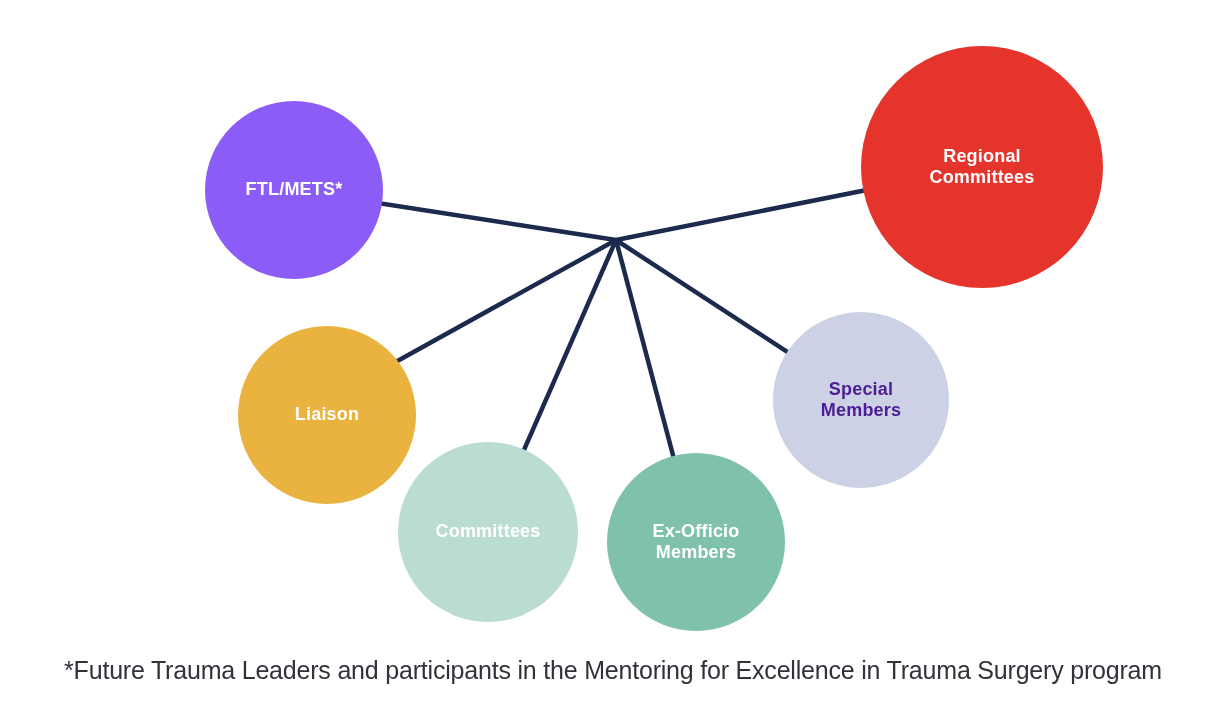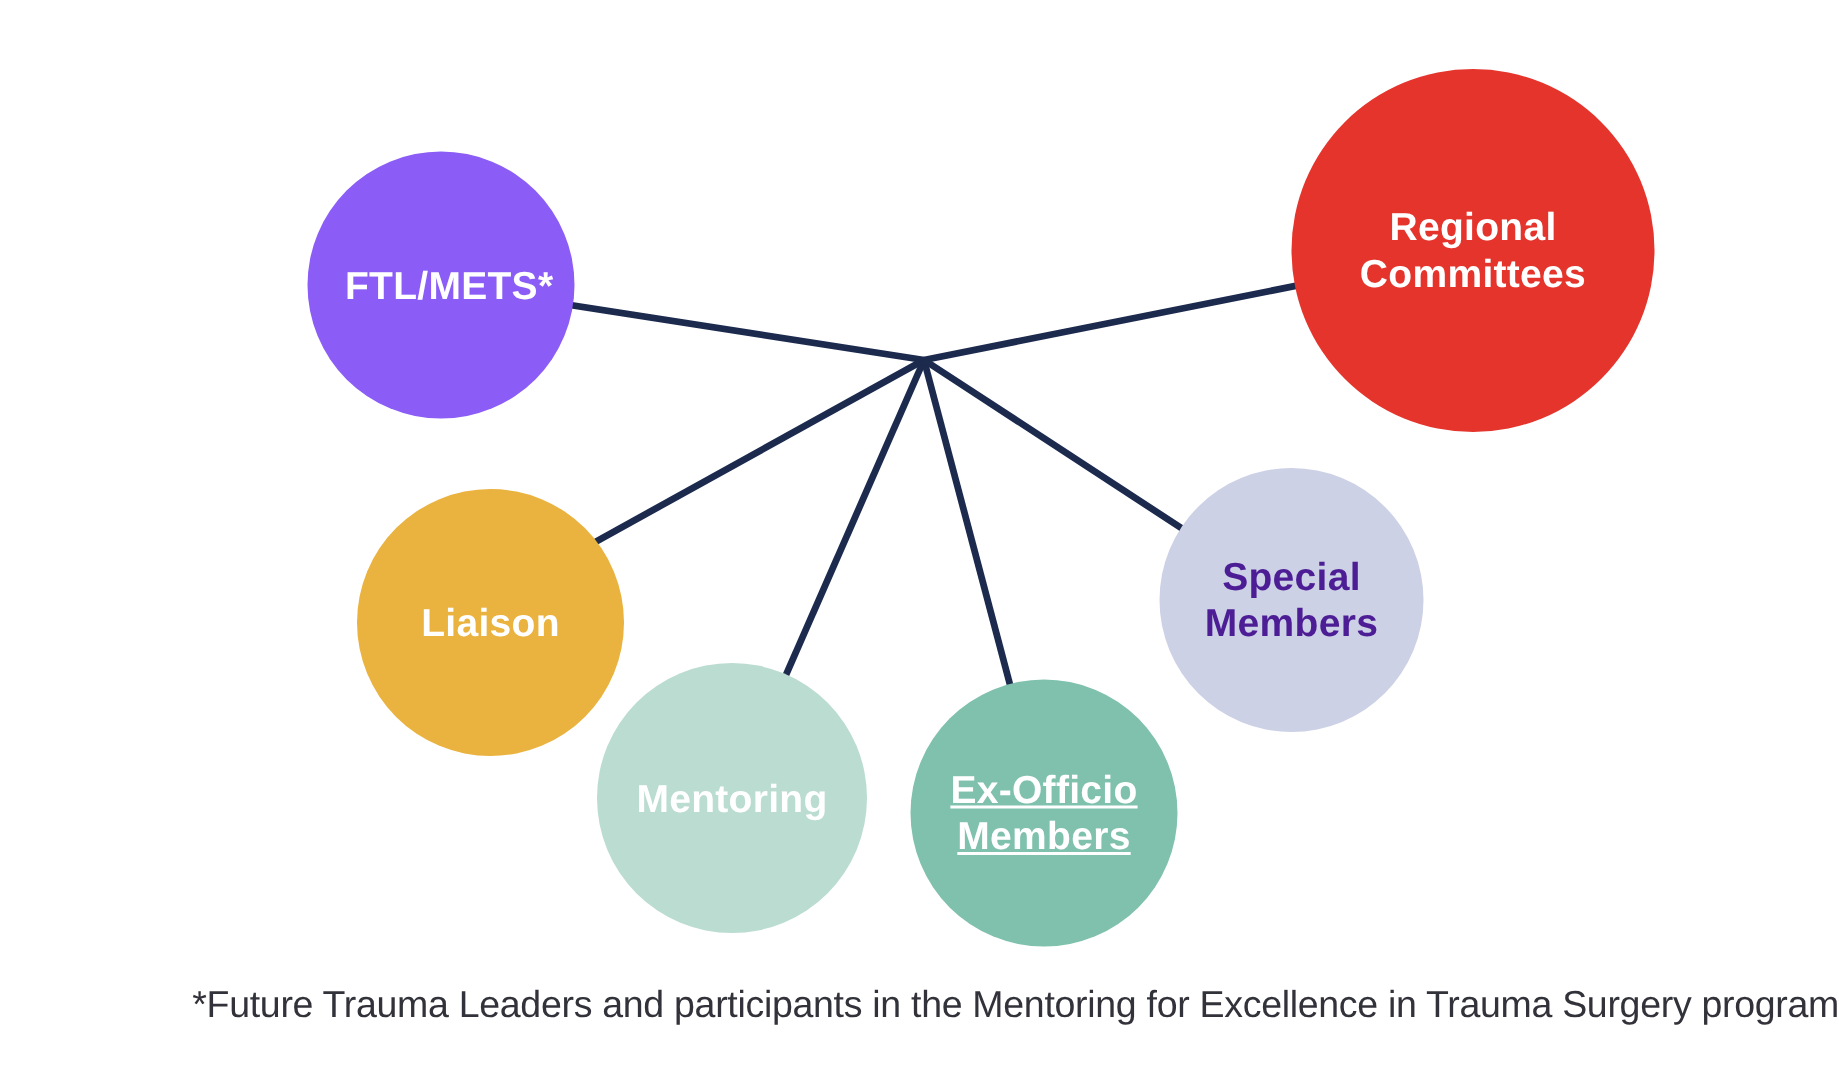--- a/index.html
+++ b/index.html
@@ -18,35 +18,35 @@
     height: 100%;
   }
   .node {
     position: absolute;
     border-radius: 50%;
     display: flex;
     align-items: center;
     justify-content: center;
     text-align: center;
     font-weight: 700;
-    font-size: 26px;
+    font-size: 18px;
     line-height: 1.18;
     letter-spacing: 0.2px;
   }
   .node--center { font-size: 25px; }
   .node-label {
     display: inline-block;
     max-width: 72%;
   }
   .footnote {
     position: absolute;
     left: 0;
     right: 0;
     top: 656px;
-    text-align: right;
+    text-align: center;
     font-size: 25px;
     font-weight: 400;
     color: #32323a;
     letter-spacing: -0.2px;
   }
 </style>
 </head>
 <body>
 
 <div class="canvas">
@@ -67,24 +67,24 @@
 
   <div class="node" style="left: 861px; top: 46px; height: 242px; width: 242px; background: rgb(228, 52, 44); color: rgb(255, 255, 255);">
     <span class="node-label">Regional Committees</span>
   </div>
 
   <div class="node" style="left: 238px; top: 326px; height: 178px; width: 178px; background: rgb(234, 178, 62); color: rgb(255, 255, 255);">
     <span class="node-label">Liaison</span>
   </div>
 
   <div class="node" style="left: 398px; top: 442px; height: 180px; width: 180px; background: rgb(187, 220, 208); color: rgb(255, 255, 255);">
-    <span class="node-label">Mentoring</span>
+    <span class="node-label">Committees</span>
   </div>
 
-  <div class="node" style="left: 607px; top: 453px; height: 178px; width: 178px; background: rgb(127, 193, 173); color: rgb(255, 255, 255); text-decoration: underline;">
+  <div class="node" style="left: 607px; top: 453px; height: 178px; width: 178px; background: rgb(127, 193, 173); color: rgb(255, 255, 255);">
     <span class="node-label">Ex-Officio Members</span>
   </div>
 
   <div class="node" style="left: 773px; top: 312px; height: 176px; width: 176px; background: rgb(205, 209, 230); color: #4c1d95;">
     <span class="node-label">Special Members</span>
   </div>
 
   <div class="footnote">*Future Trauma Leaders and participants in the Mentoring for Excellence in Trauma Surgery program</div>
 
 </div>

